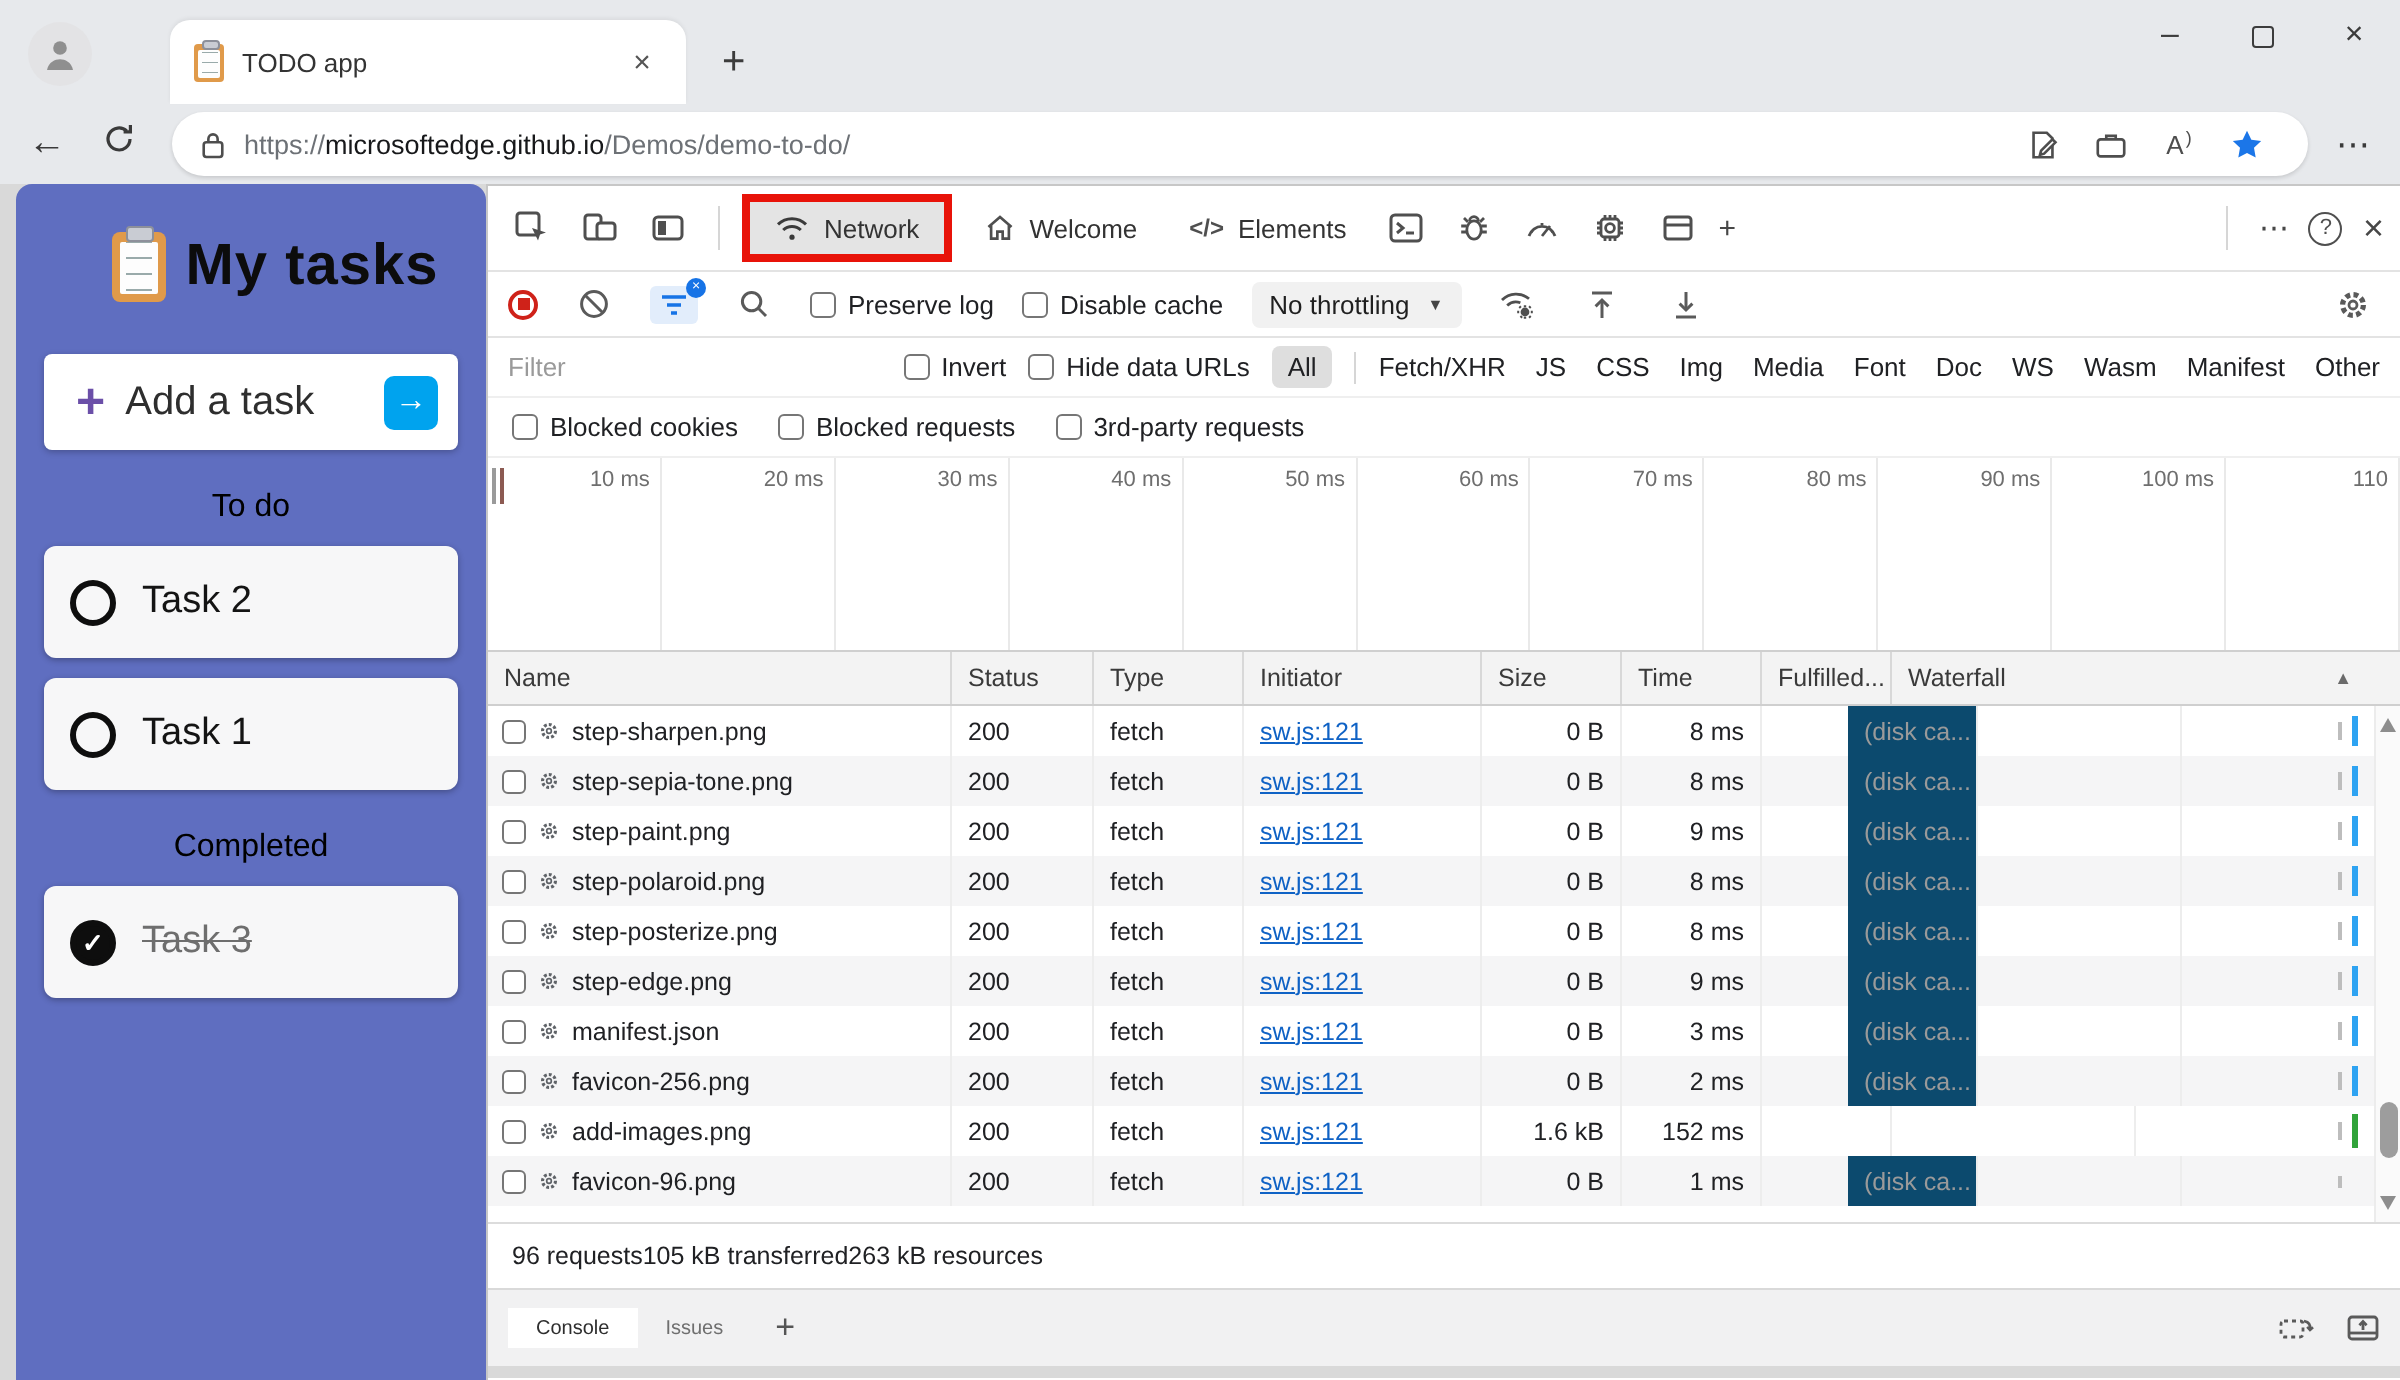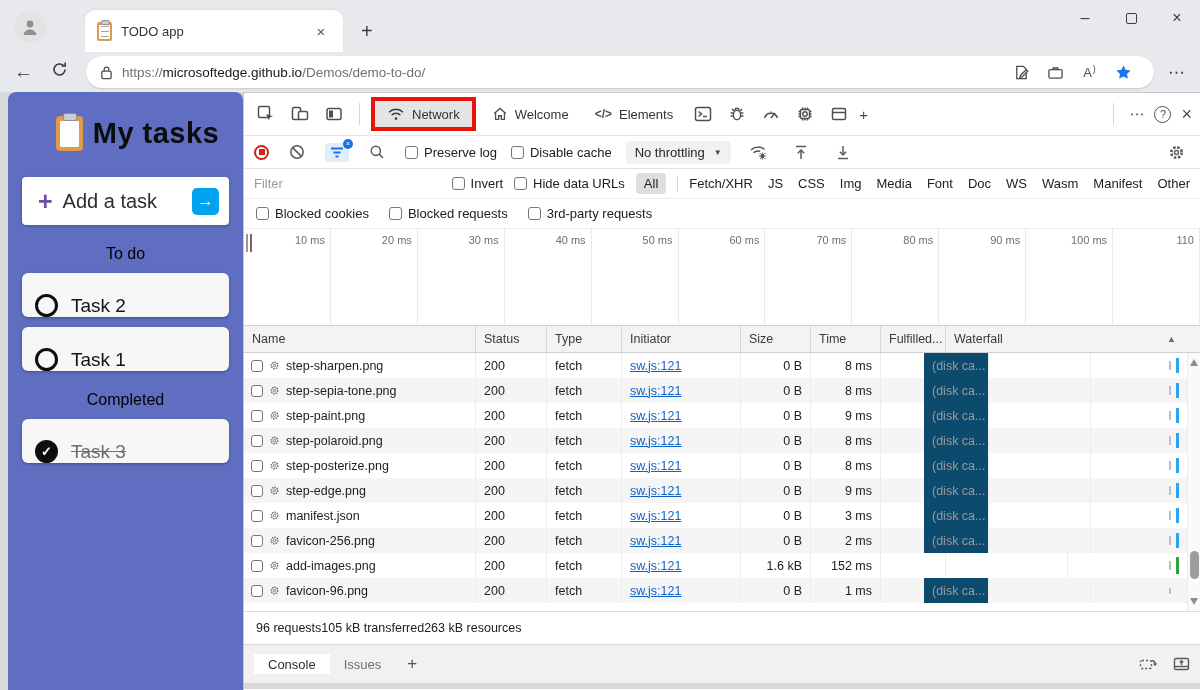--- a/index.html
+++ b/index.html
@@ -43,21 +43,21 @@
   .clipboard::after { content:""; position:absolute; top:-3px; left:50%; margin-left:-6px; width:12px; height:6px; background:#c9ccd3; border-radius:2px; border:1px solid #8d909a; }
   .clipboard.small { width:15px; height:19px; border-radius:2px; }
   .clipboard.small::before { left:2px; top:3px; right:2px; bottom:2px; background-size:70% 5px; }
   .clipboard.small::after { top:-2px; width:7px; margin-left:-3.5px; height:3px; }
   .app-title { font-size:29px; font-weight:800; color:#0c0c0c; letter-spacing:.5px; }
   .add-card { margin:26px 14px 0; height:48px; background:#fff; border-radius:4px; display:flex; align-items:center; padding:0 10px; box-shadow:0 1px 3px rgba(0,0,0,.25); }
   .add-plus { color:#6b4fa8; font-size:25px; font-weight:700; margin:0 10px 0 6px; }
   .add-label { flex:1; font-size:20px; color:#2e2e2e; }
   .go-btn { width:27px; height:27px; background:#00a3ee; border-radius:5px; color:#fff; display:flex; align-items:center; justify-content:center; font-size:16px; font-weight:700; }
   .section-heading { text-align:center; font-size:16px; color:#000; margin:20px 0 6px; }
-  .task-card { margin:10px 14px; height:44px; background:#f7f7f8; border-radius:6px; display:flex; align-items:flex-end; gap:13px; padding:0 13px; box-shadow:0 1px 3px rgba(0,0,0,.3); }
+  .task-card { margin:10px 14px; height:56px; background:#f7f7f8; border-radius:6px; display:flex; align-items:center; gap:13px; padding:0 13px; box-shadow:0 1px 3px rgba(0,0,0,.3); }
   .task-circle { width:23px; height:23px; border:3px solid #0e0e0e; border-radius:50%; flex:none; display:flex; align-items:center; justify-content:center; font-size:13px; color:#fff; }
   .task-label { font-size:19px; color:#141414; }
   .task-done .task-circle { background:#0e0e0e; }
   .task-done .task-circle::after { content:"✓"; font-weight:700; }
   .task-done .task-label { color:#6e6e6e; text-decoration:line-through; }
 
   
   .devtools { flex:1; background:#fff; border-left:1px solid #c7c7c7; border-top:1px solid #c7c7c7; display:flex; flex-direction:column; min-width:0; }
   .devtools svg { display:block; }
   .dt-icon { width:28px; height:26px; display:flex; align-items:center; justify-content:center; color:#4f4f4f; flex:none; }
@@ -123,21 +123,21 @@
 
   .scrollbar { position:absolute; right:0; top:0; bottom:0; width:13px; background:#fafafa; border-left:1px solid #ececec; }
   .sb-up,.sb-down { position:absolute; left:2px; width:0; height:0; border-left:4.5px solid transparent; border-right:4.5px solid transparent; }
   .sb-up { top:6px; border-bottom:7px solid #8d8d8d; }
   .sb-down { bottom:6px; border-top:7px solid #8d8d8d; }
   .sb-thumb { position:absolute; left:2px; top:198px; width:9px; height:28px; background:#9d9d9d; border-radius:4.5px; }
 
   .dt-summary { height:33px; display:flex; align-items:center; gap:0; padding:0 12px; font-size:12.5px; color:#202124; border-bottom:1px solid #d9d9d9; background:#fff; }
 
   .dt-drawer { height:38px; display:flex; align-items:center; background:#f1f1f2; padding:0 10px; gap:4px; }
-  .drawer-tab { height:20px; display:flex; align-items:center; padding:0 14px; font-size:13px; color:#6f6f6f; }
+  .drawer-tab { height:20px; display:flex; align-items:center; padding:0 14px; font-size:10px; color:#6f6f6f; }
   .drawer-tab.active { background:#fff; color:#2e2e2e; }
   .drawer-plus { font-size:17px; color:#555; margin-left:8px; }
   .drawer-right { margin-left:auto; display:flex; gap:16px; align-items:center; }
   .dt-bottom-strip { height:6px; background:#d9d9d9; }
 </style>
 </head>
 <body>
 
 <div class="window">
 

